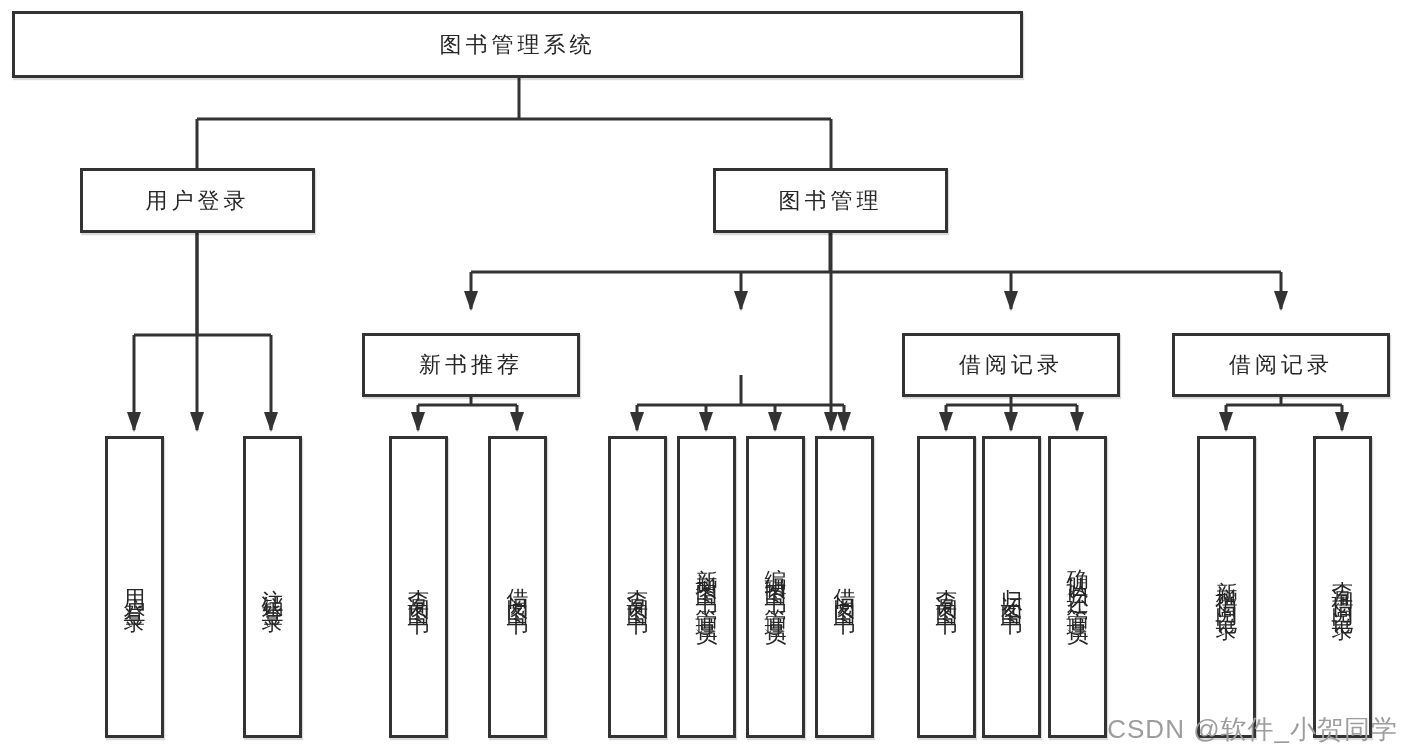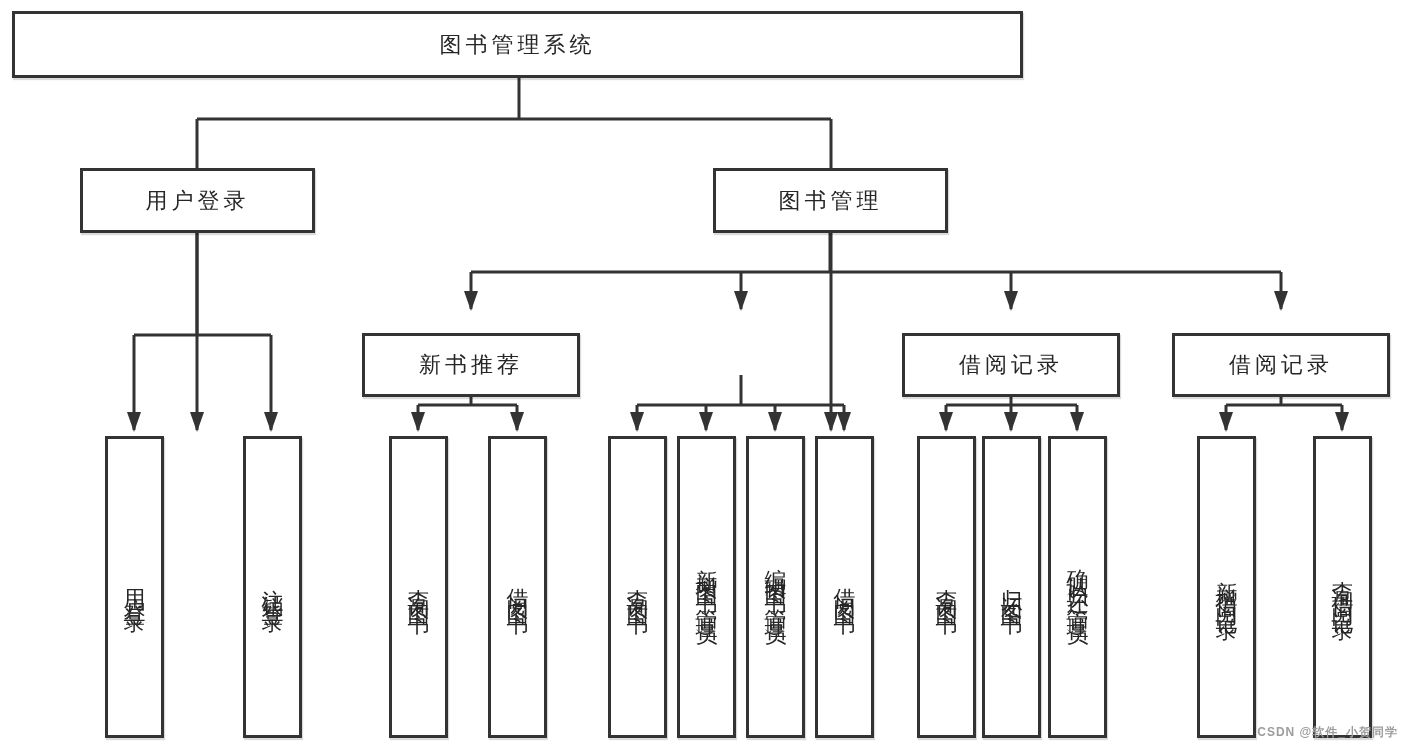--- a/index.html
+++ b/index.html
@@ -30,23 +30,23 @@
   .lvl3{top:308px;width:218px;height:64px;margin-top:25px;}
   .leaf{top:436px;width:59px;height:302px;}
   .leaf span{
     writing-mode:vertical-rl;
     text-orientation:mixed;
     letter-spacing:8px;
     font-size:22px;
     line-height:1;
   }
   .watermark{
-    position:absolute;right:7px;bottom:6px;
-    font-size:12px;color:var(--watermark);
-    letter-spacing:1px;z-index:5;white-space:nowrap;font-weight:bold;
+    position:absolute;right:7px;bottom:0;
+    font-size:26px;color:var(--watermark);
+    letter-spacing:1px;z-index:5;white-space:nowrap;
   }
 </style>
 </head>
 <body>
 
 <div class="stage">
 
   <svg class="wires" viewBox="0 0 1405 747" xmlns="http://www.w3.org/2000/svg">
     <defs>
       <marker id="arrow" markerUnits="userSpaceOnUse" markerWidth="24" markerHeight="18" refX="18" refY="7" orient="auto">

